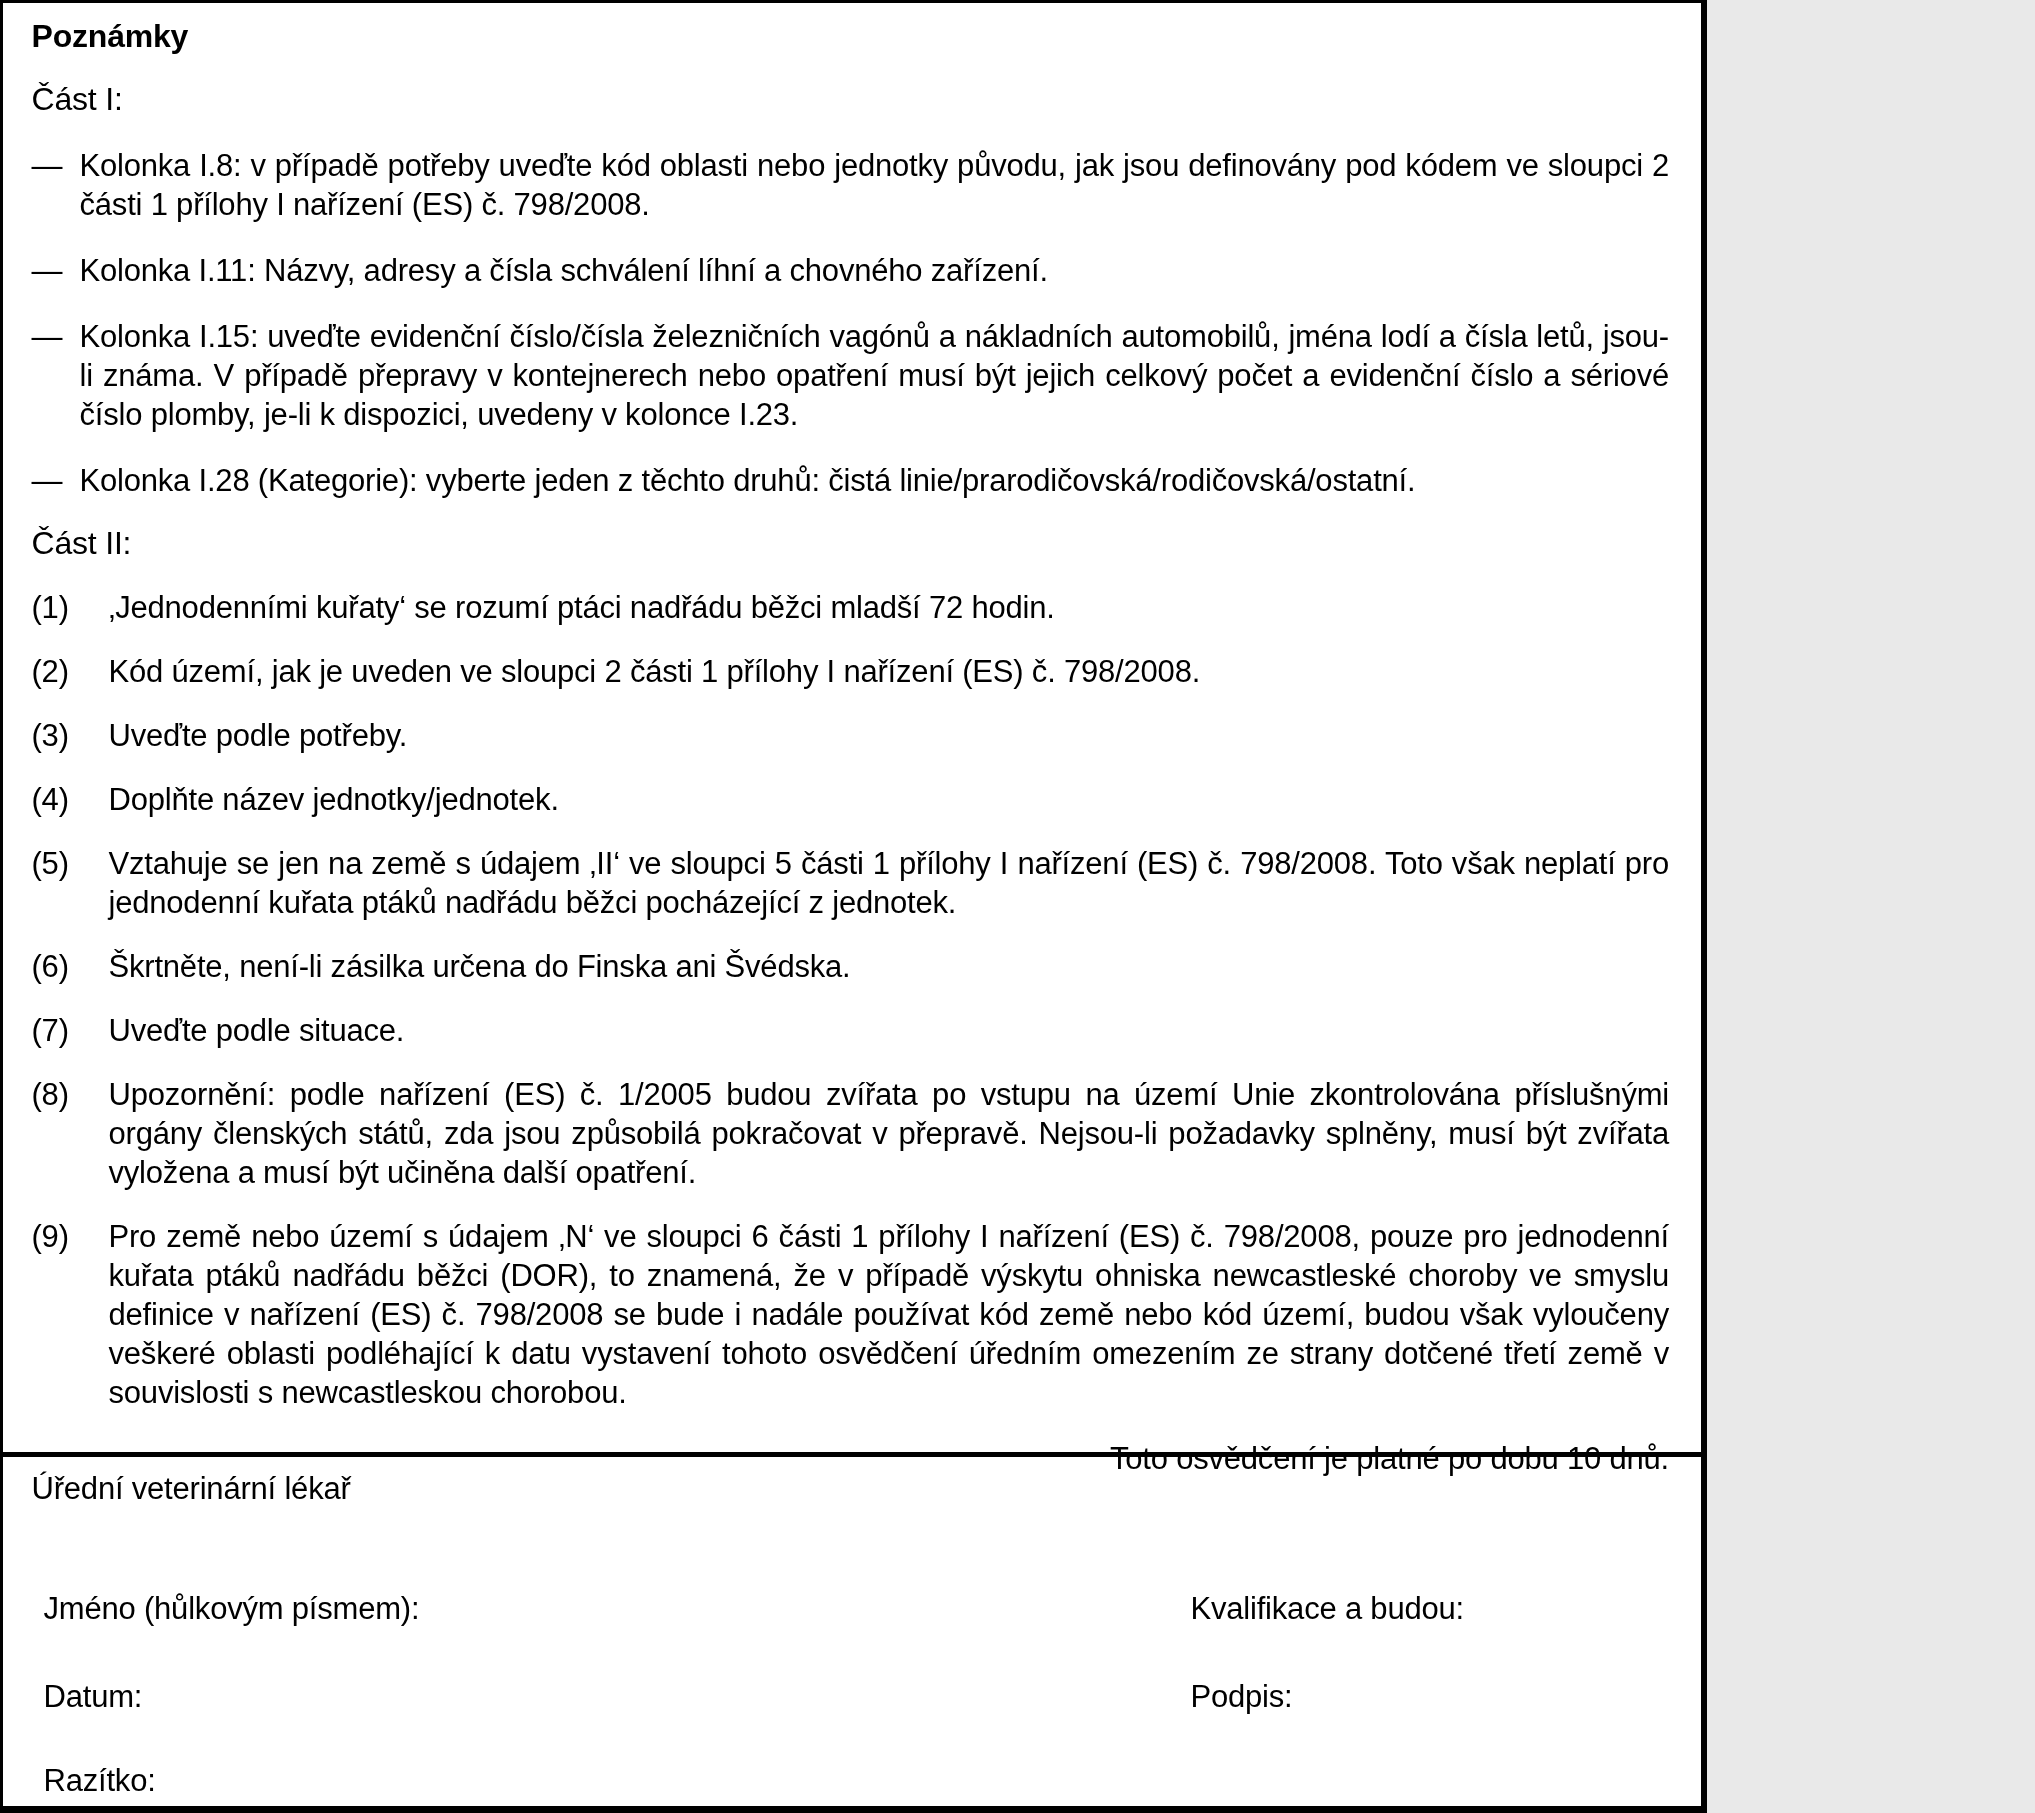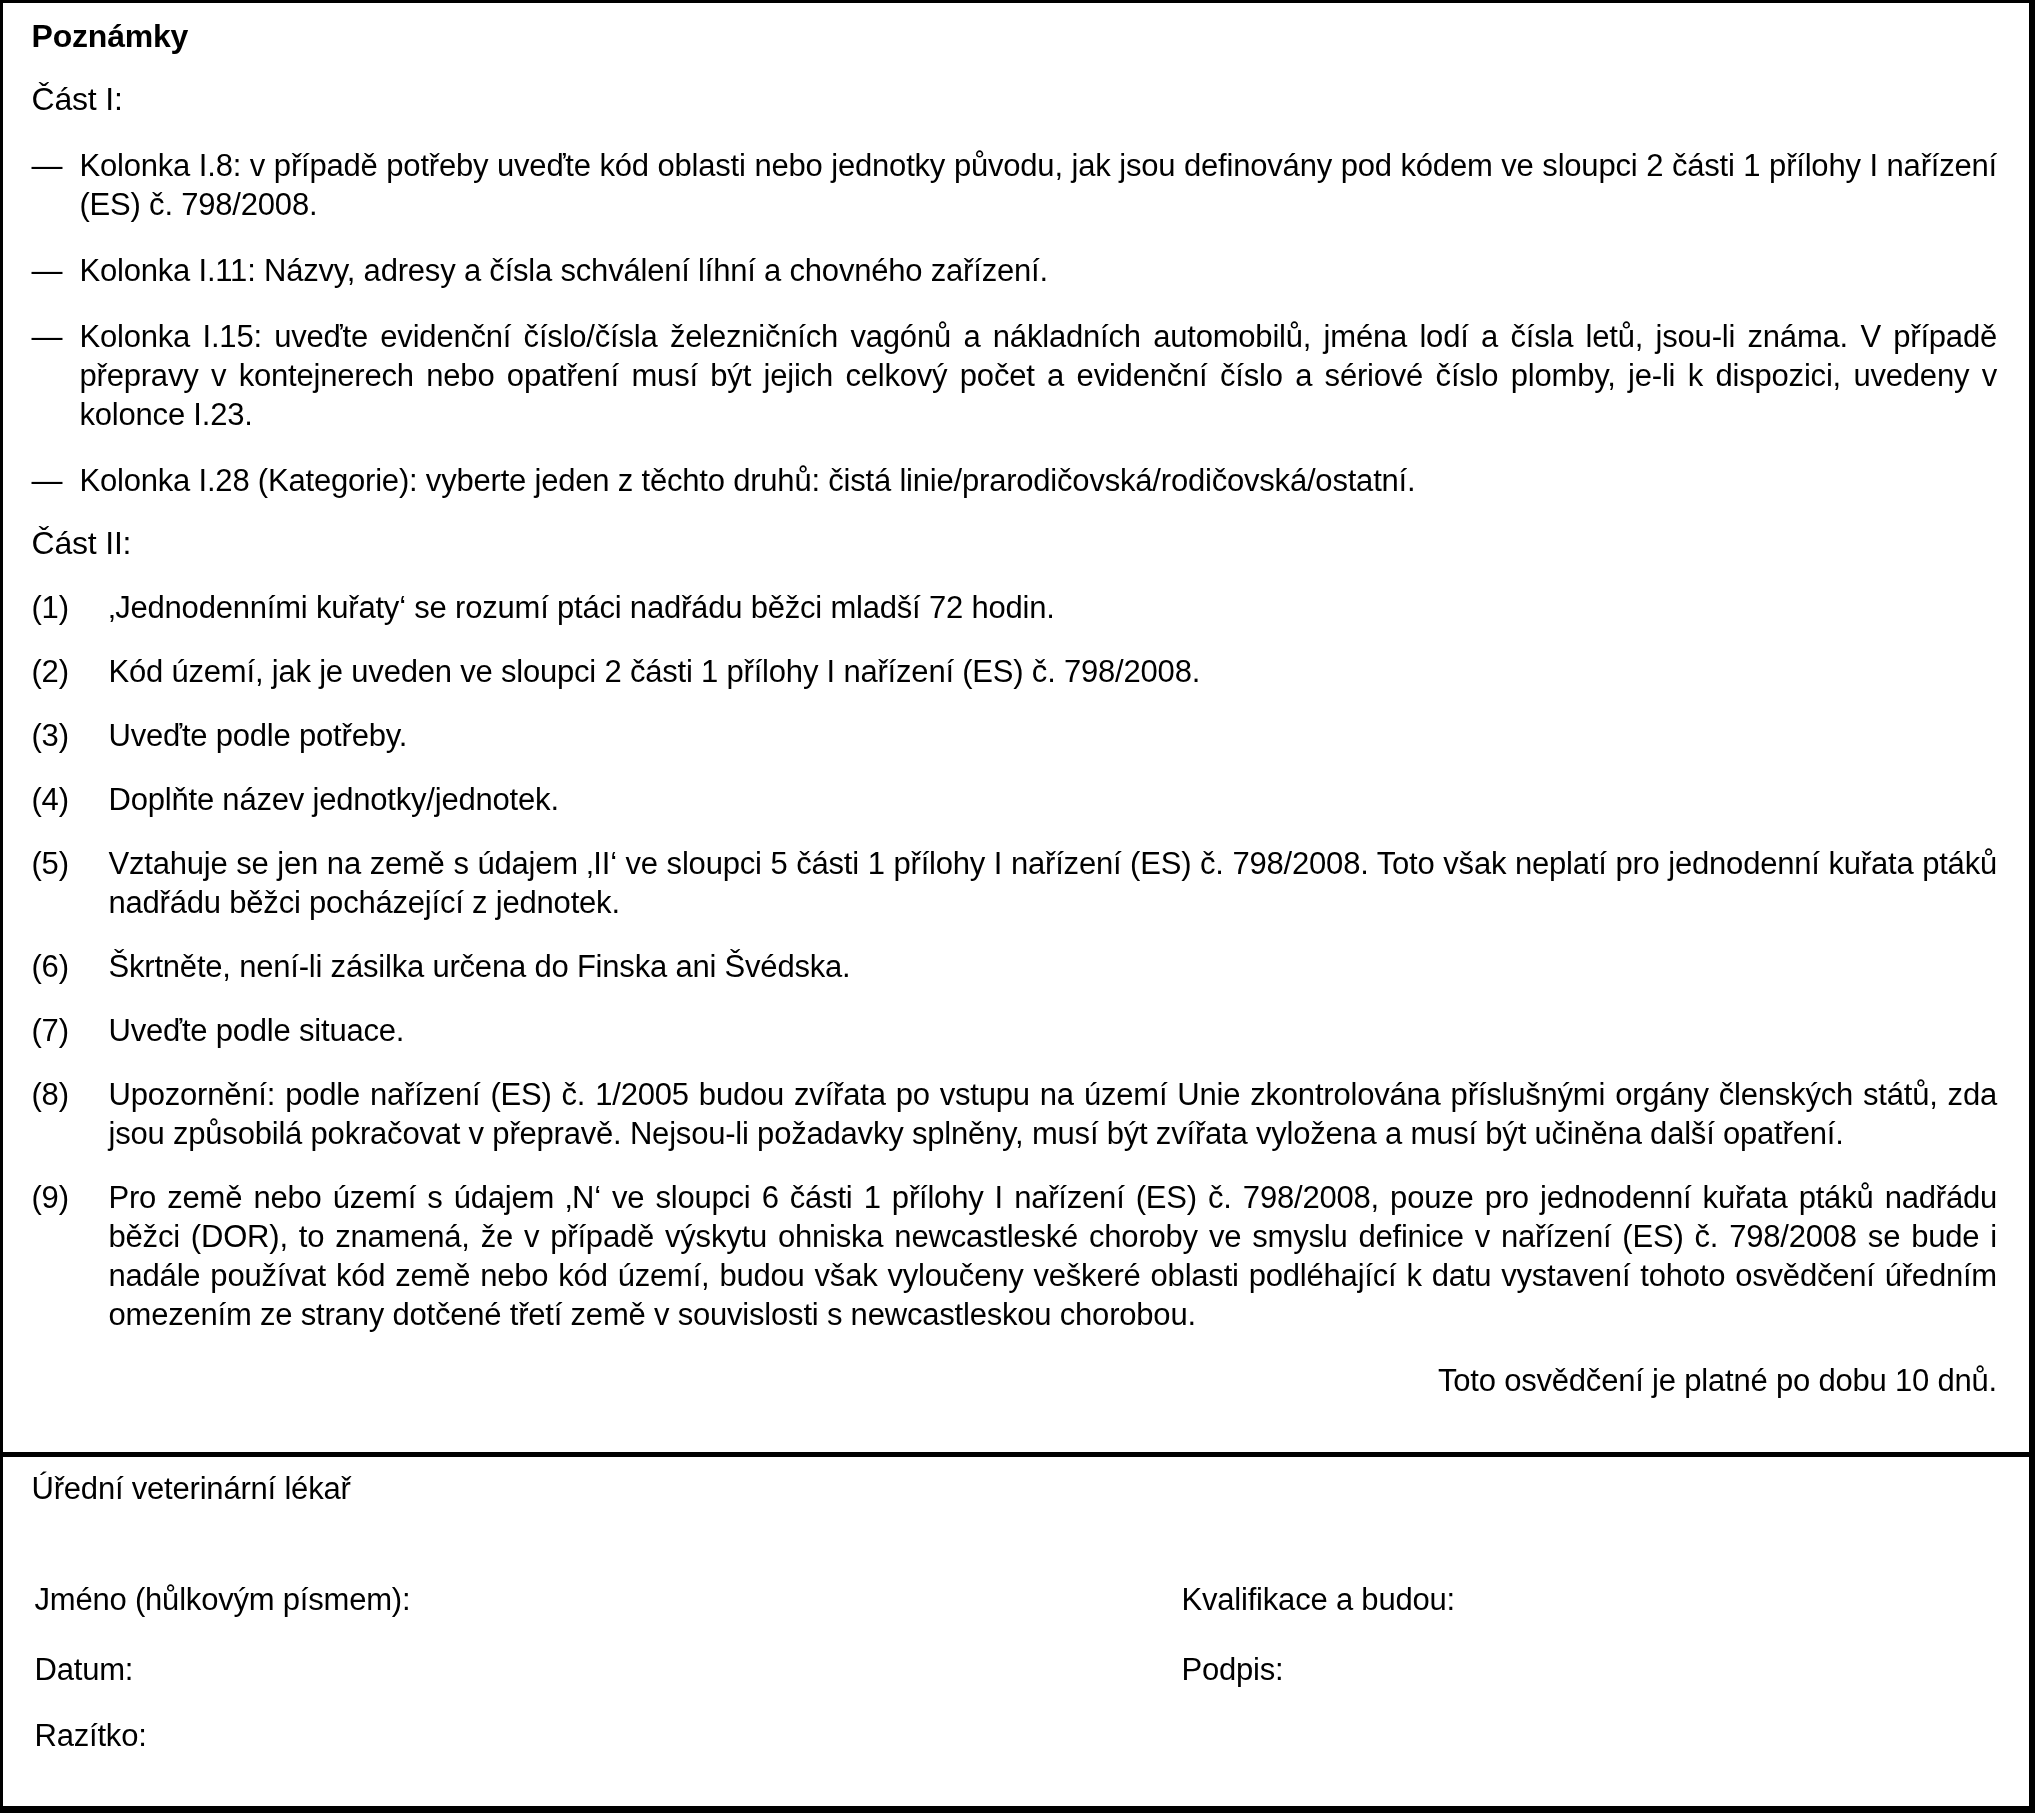--- a/index.html
+++ b/index.html
@@ -3,21 +3,21 @@
 <meta charset="utf-8">
 <title>Poznámky</title>
 <style>
   html, body {
     margin: 0;
     padding: 0;
     background: #e9e9e9;
   }
   .page {
     position: relative;
-    width: 2035px;
+    width: 1707px;
     height: 1814px;
     box-sizing: border-box;
     background: #ffffff;
     border: solid #000000;
     border-width: 3px 6px 8.3px 3.8px;
     padding: 13.5px 32px 0 28.5px;
     font-family: "Liberation Sans", "DejaVu Sans", sans-serif;
     font-size: 31px;
     line-height: 39px;
     letter-spacing: -0.2px;
@@ -78,21 +78,21 @@
   .officer-heading {
     margin: 12px 0 0 0;
   }
   .sig-row {
     display: grid;
     grid-template-columns: 1147px 1fr;
   }
   .sig-row.row-1 { margin-top: 69px; }
   .sig-row.row-2 { margin-top: 25.5px; }
   .sig-row.row-3 { margin-top: 21px; }
-  .sig-row p { margin: 3px; }
+  .sig-row p { margin: 12px; }
 </style>
 </head>
 <body>
 
 <div class="page">
 
   <h1 class="doc-title">Poznámky</h1>
 
   <h2 class="section-heading">Část I:</h2>
 

